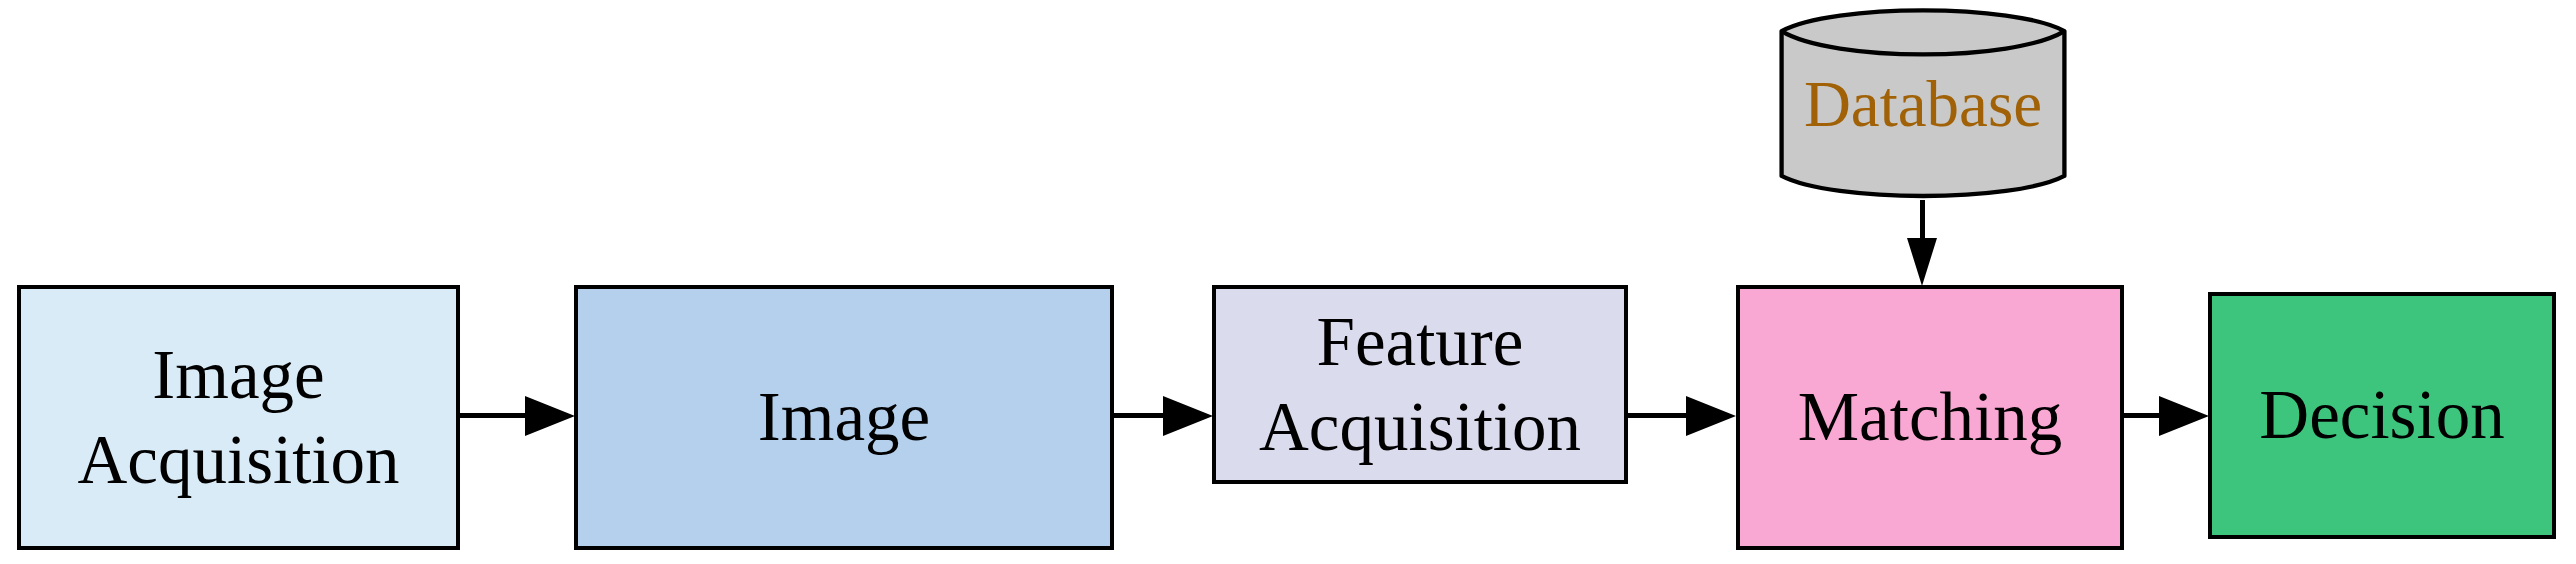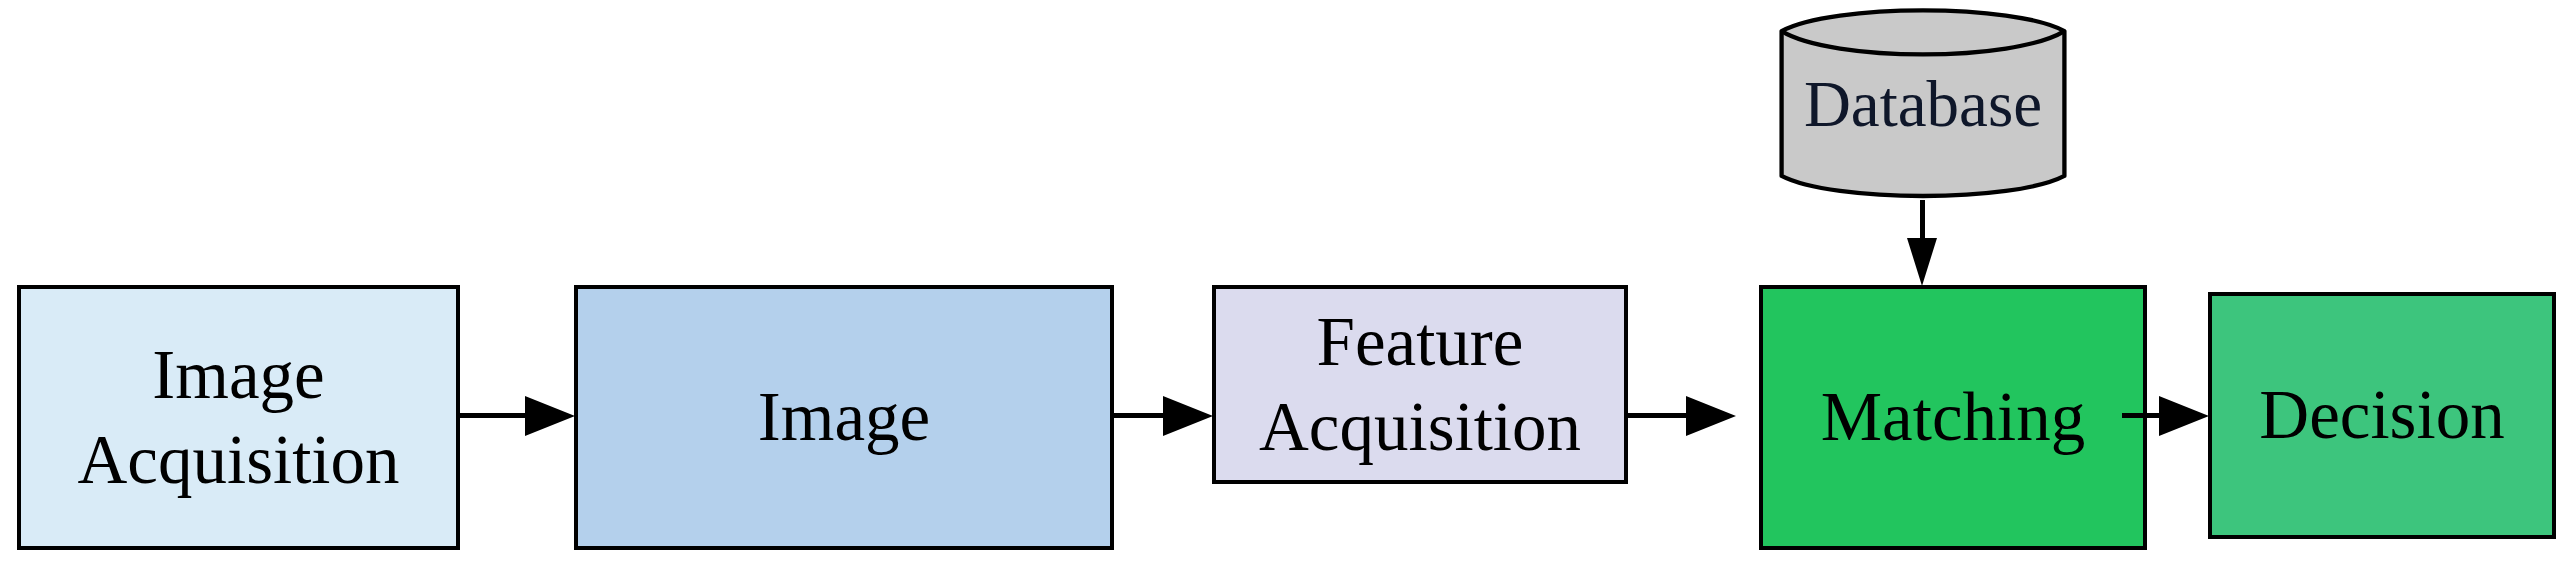--- a/index.html
+++ b/index.html
@@ -58,21 +58,21 @@
     width: 288px; height: 207px;
   }
   .cyl-label {
     position: absolute;
     left: 1779px; top: 33px;
     width: 288px; height: 143px;
     display: flex;
     align-items: center;
     justify-content: center;
     font-size: 65px;
-    color: #0f172a;
+    color: #a16207;
   }
 </style>
 </head>
 <body>
 
 <div class="canvas">
 
   <svg class="cyl-svg" viewBox="0 0 334 240">
     <path d="M 3 36 C 62 4, 272 4, 331 36 L 331 204 C 272 235, 62 235, 3 204 Z" stroke="#000000" stroke-width="5" stroke-linejoin="round" fill="#c9c9c9"></path>
     <path d="M 3 36 C 62 72, 272 72, 331 36" fill="none" stroke="#000000" stroke-width="5"></path>
@@ -106,21 +106,21 @@
   <div class="node" style="left: 1212px; top: 285px; width: 416px; height: 199px; background-color: rgb(219, 219, 238);">
     <div>Feature</div>
     <div>Acquisition</div>
   </div>
 
   <div>
     <div class="hline" style="left: 1626px; top: 413px; width: 62px; background-color: rgb(0, 0, 0);"></div>
     <div class="head-right" style="left:1686px; top:396px;"></div>
   </div>
 
-  <div class="node" style="left: 1736px; top: 285px; width: 388px; height: 265px; background-color: #22c55e; margin-left: 23px;">
+  <div class="node" style="left: 1736px; top: 285px; width: 388px; height: 265px; background-color: #f9a8d4;">
     <div>Matching</div>
   </div>
 
   <div>
     <div class="hline" style="left: 2122px; top: 413px; width: 40px; background-color: rgb(0, 0, 0);"></div>
     <div class="head-right" style="left:2159px; top:396px;"></div>
   </div>
 
   <div class="node" style="left: 2208px; top: 292px; width: 348px; height: 247px; background-color: rgb(61, 197, 125); align-items: center;">
     <div>Decision</div>

